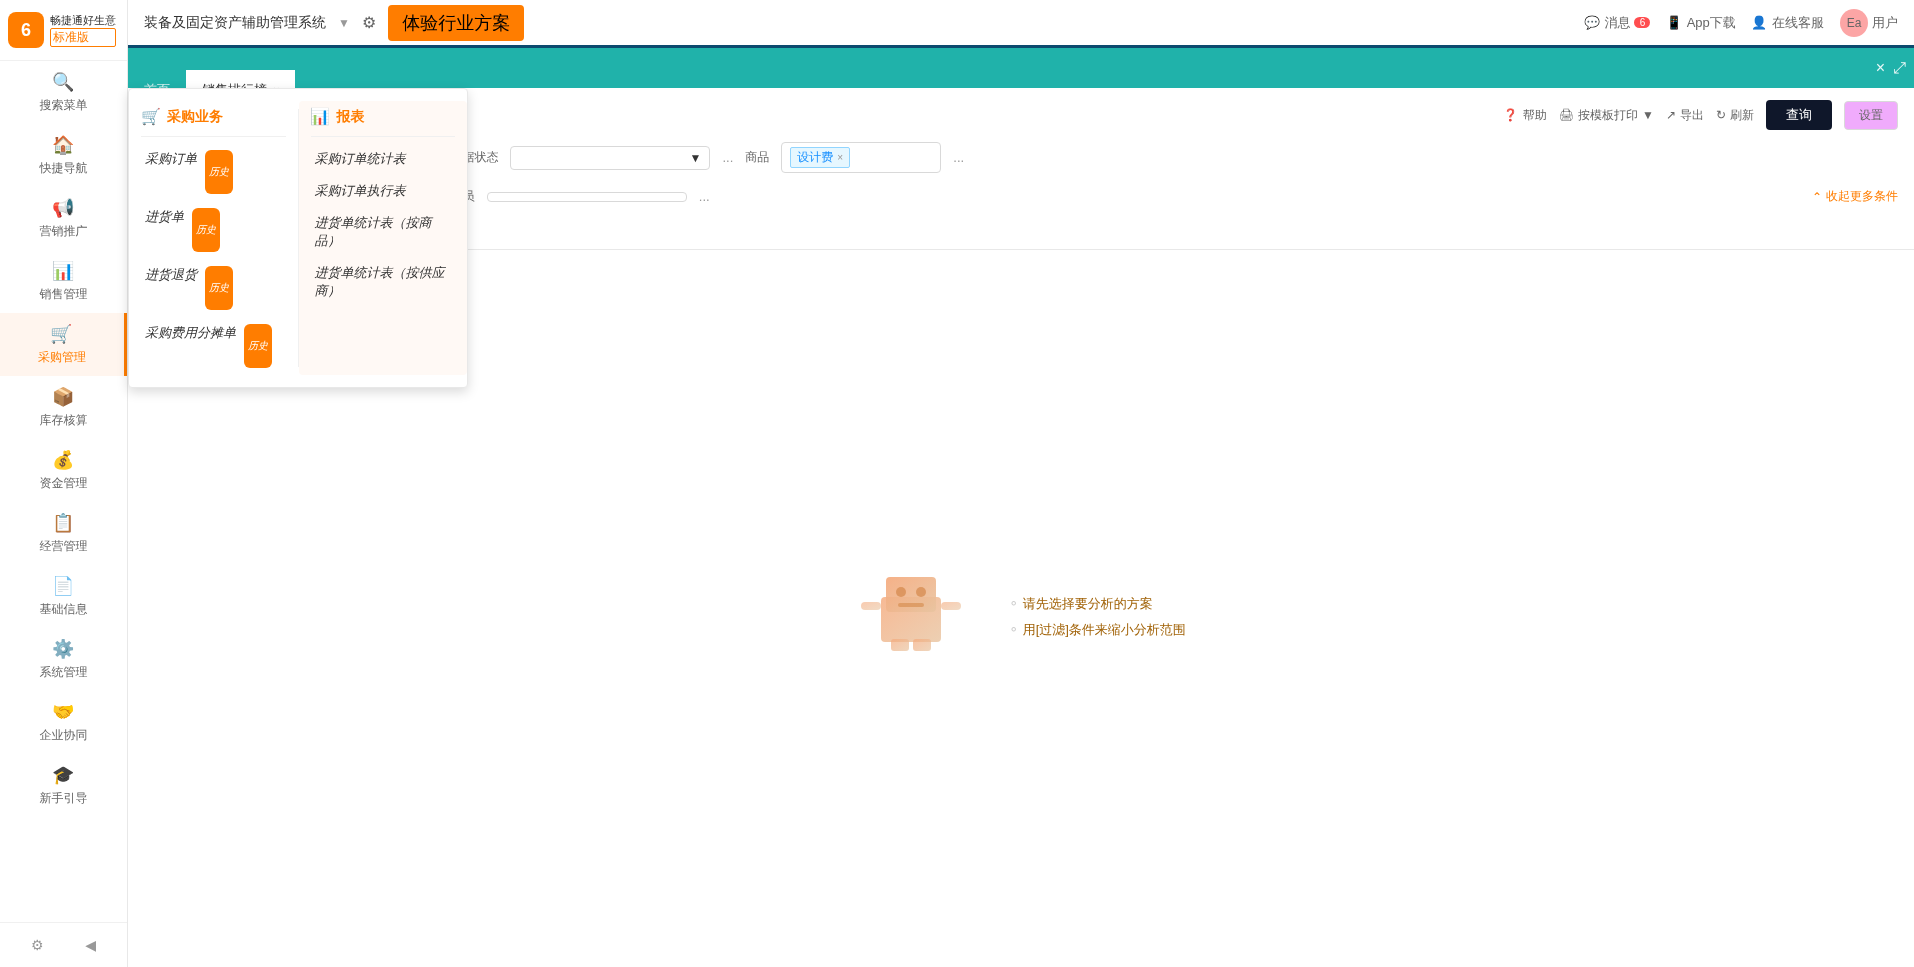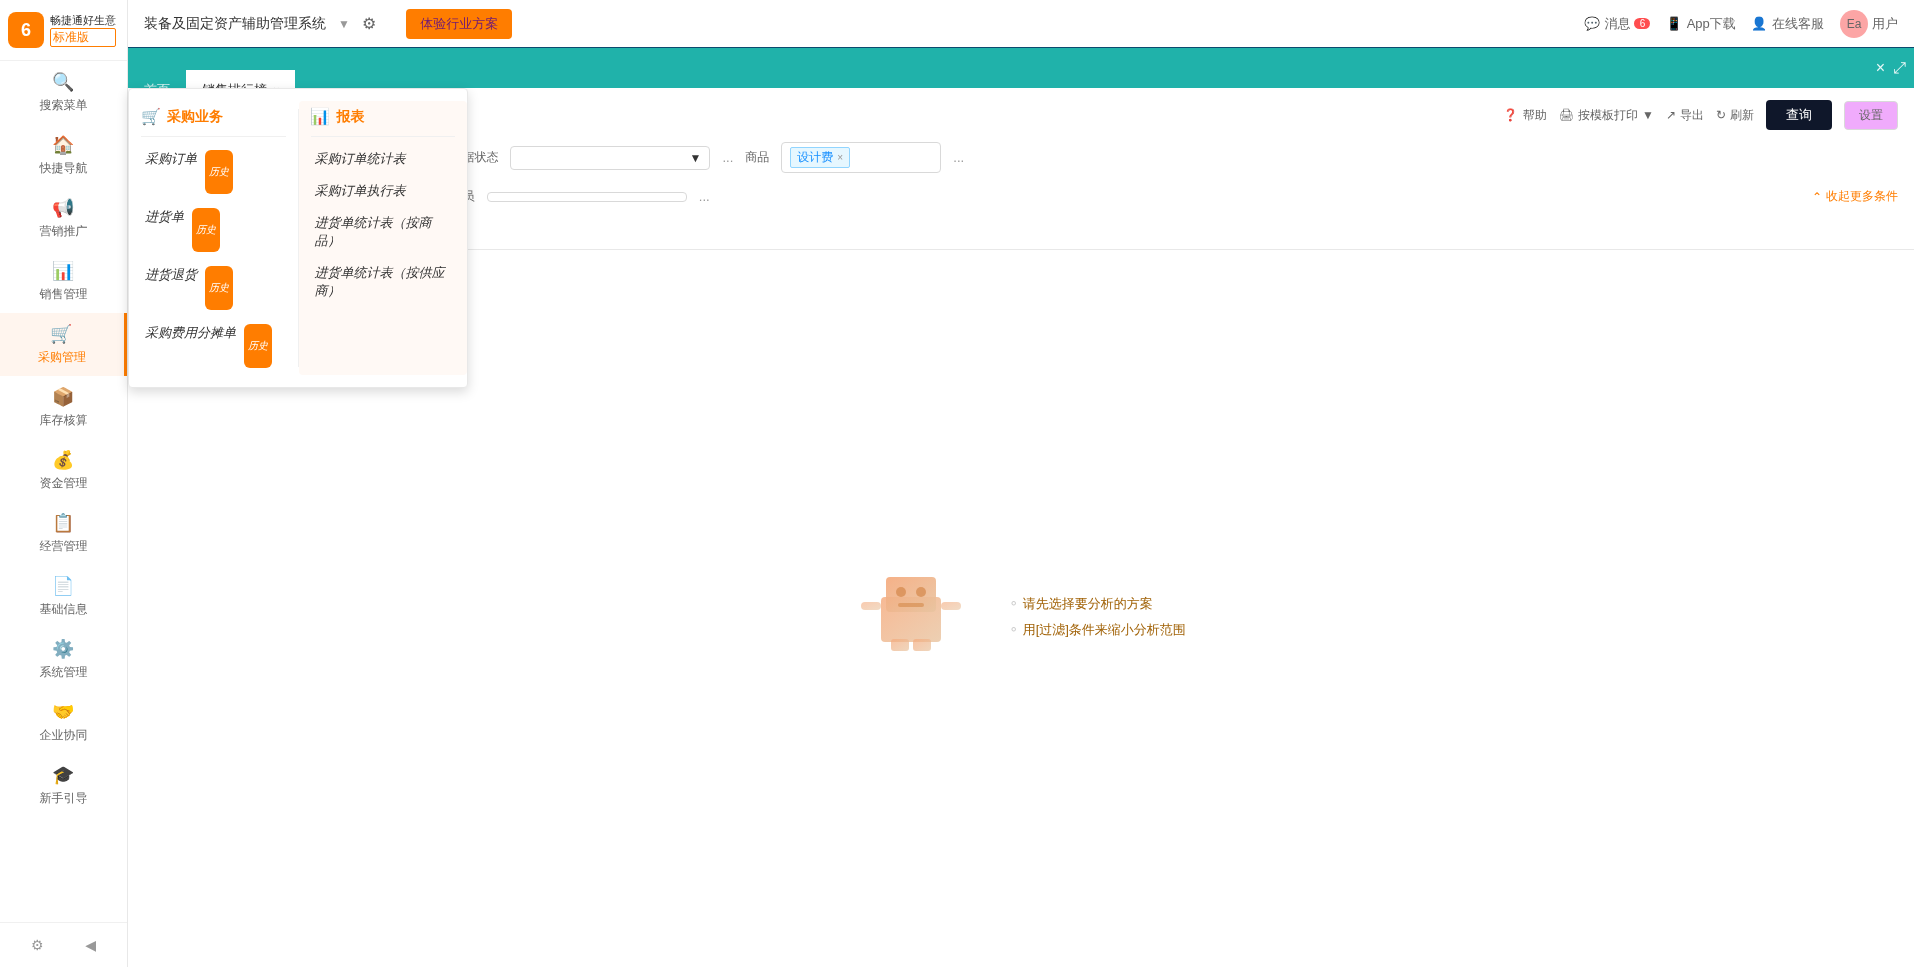--- a/index.html
+++ b/index.html
@@ -18,25 +18,25 @@
     .nav-item .nav-icon { font-size: 18px; }
     .nav-item.active .nav-icon { color: #ff7d00; }
 
     .sidebar-bottom { padding: 10px; display: flex; justify-content: space-around; border-top: 1px solid #f0f0f0; }
     .sidebar-bottom-btn { cursor: pointer; color: #999; font-size: 14px; padding: 4px; }
 
     
     .main { flex: 1; display: flex; flex-direction: column; height: 967px; overflow: hidden; }
 
     
-    .top-header { height: 48px; background: #fff; display: flex; align-items: center; padding: 0 16px; border-bottom: 1px solid #0c4a6e; gap: 12px; }
+    .top-header { height: 48px; background: #fff; display: flex; align-items: center; padding: 0 16px; border-bottom: 3px solid #0c4a6e; gap: 12px; }
     .system-title { color: #333; font-size: 14px; }
     .header-dropdown { color: #999; cursor: pointer; font-size: 12px; }
     .header-gear { color: #666; cursor: pointer; font-size: 16px; }
-    .industry-btn { background: #ff7d00; color: #701a75; border: none; border-radius: 4px; padding: 6px 14px; cursor: pointer; font-size: 13px; margin-left: 18px; }
+    .industry-btn { background: #ff7d00; color: #000000; border: none; border-radius: 4px; padding: 6px 14px; cursor: pointer; font-size: 18px; }
     .header-right { margin-left: auto; display: flex; align-items: center; gap: 16px; color: #666; font-size: 13px; }
     .header-right-item { display: flex; align-items: center; gap: 4px; cursor: pointer; }
     .badge { background: #ff4d4f; color: white; border-radius: 10px; font-size: 10px; padding: 0 4px; min-width: 16px; text-align: center; }
     .user-avatar { width: 28px; height: 28px; background: #fca5a5; border-radius: 50%; display: flex; align-items: center; justify-content: center; font-size: 12px; color: #666; }
 
     
     .tab-bar { height: 40px; background: #20b2aa; display: flex; align-items: center; padding: 0; }
     .tab-item { padding: 0 16px; height: 100%; display: flex; align-items: center; cursor: pointer; color: rgba(255,255,255,0.8); font-size: 13px; gap: 6px; margin-top: 44px; }
     .tab-item.active { background: #ffffff; color: #333; }
     .tab-close { color: #666; font-size: 11px; cursor: pointer; }

